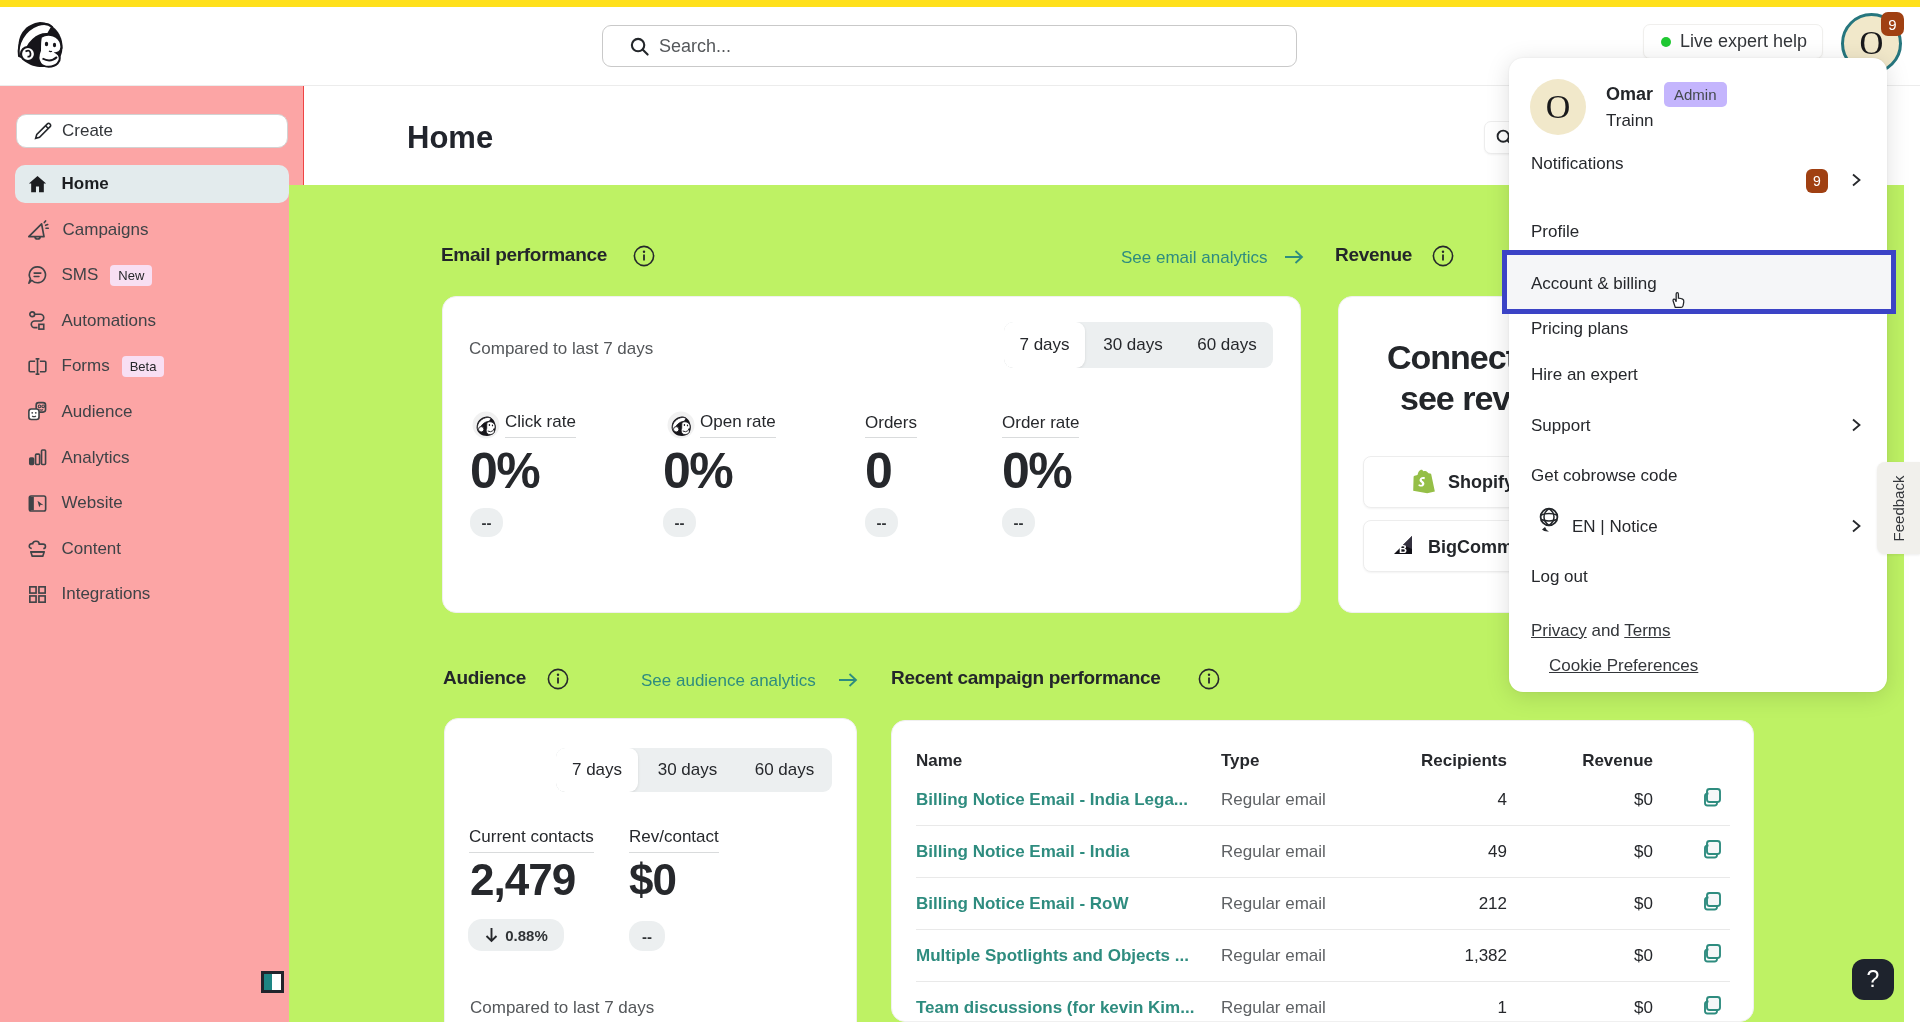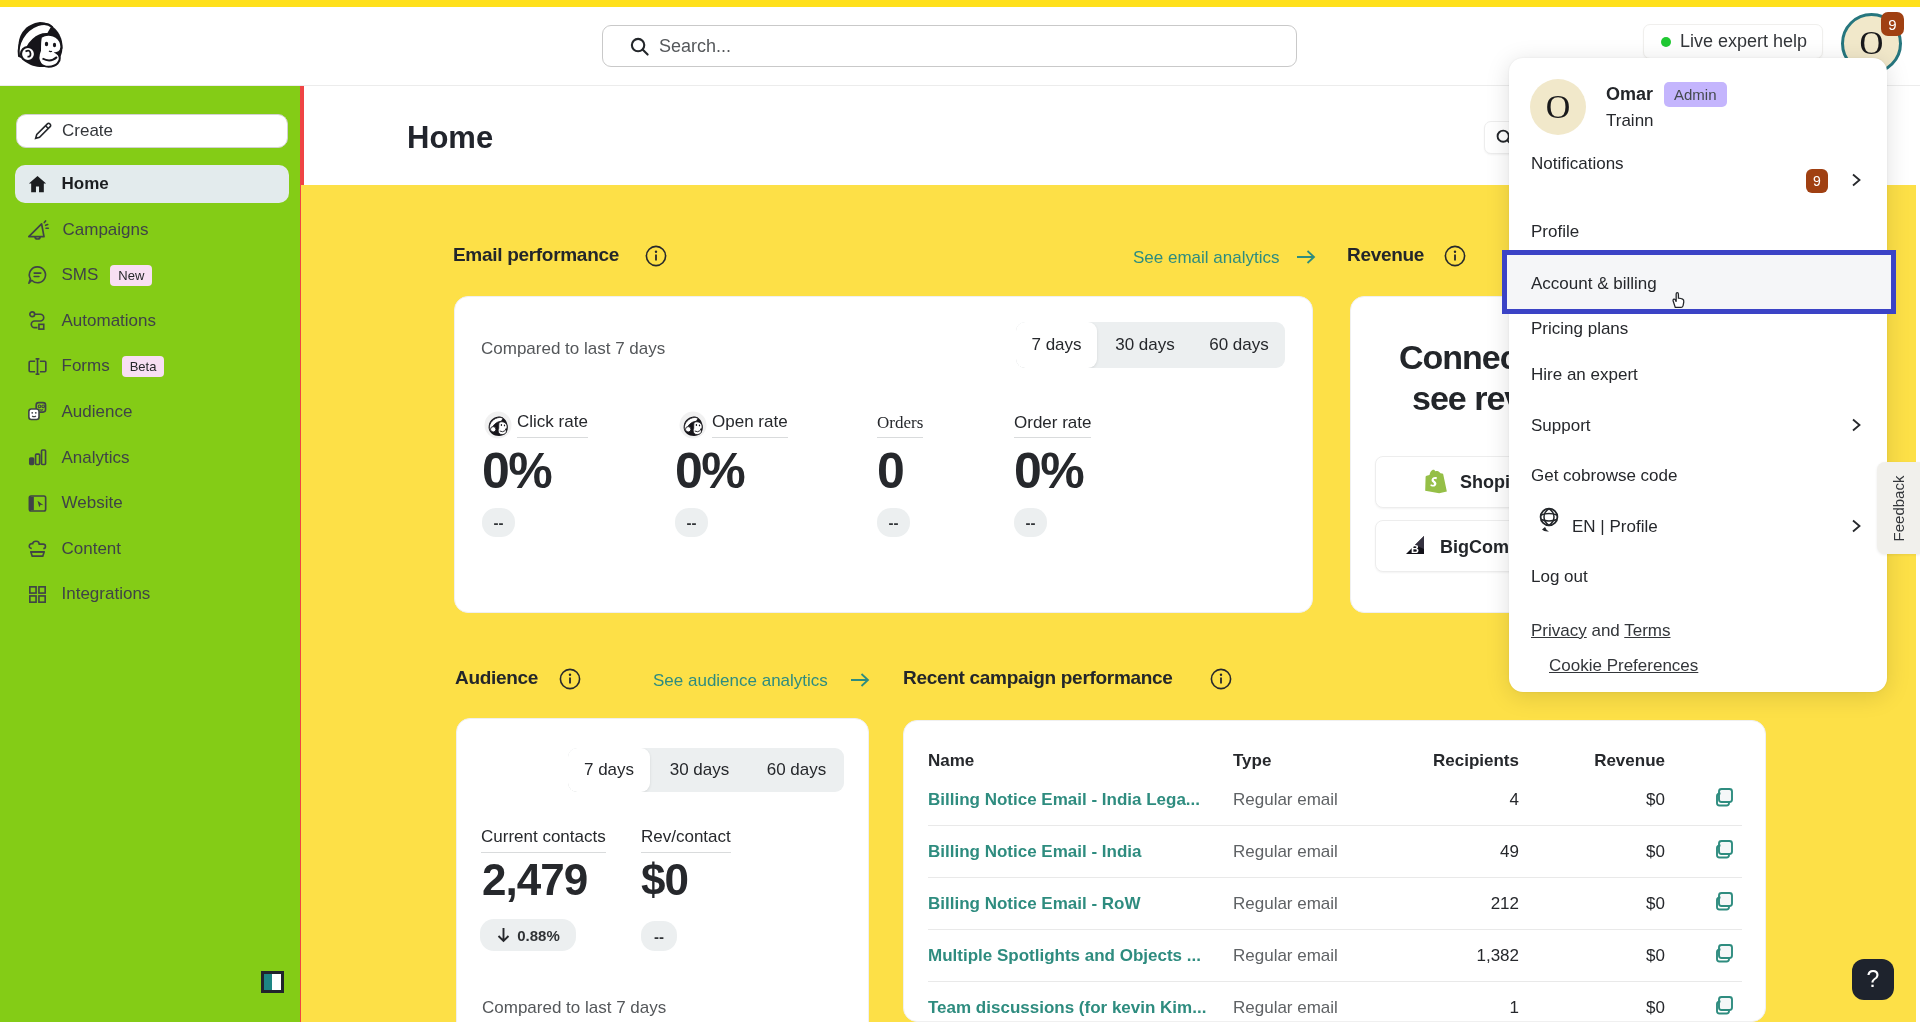--- a/index.html
+++ b/index.html
@@ -14,37 +14,37 @@
 .searchbox { position:absolute; left:602px; top:18px; width:695px; height:42px; border:1px solid #c9c9c9; border-radius:9px; background:#fff; display:flex; align-items:center; padding-left:26px; }
 .searchbox .stext { color:#55585b; font-size:18px; margin-left:9px; }
 .livehelp { position:absolute; left:1643px; top:17px; width:180px; height:35px; background:#fff; border:1px solid #f0efed; border-radius:7px; box-shadow:0 1px 2px rgba(0,0,0,0.04); display:flex; align-items:center; padding-left:17px; }
 .livehelp .dot { width:10px; height:10px; border-radius:50%; background:#20c933; margin-right:9px; }
 .livehelp .t { font-size:18px; color:#33363a; }
 .avatar-wrap { position:absolute; left:1841px; top:6px; width:61px; height:61px; }
 .avatar { width:61px; height:61px; border-radius:50%; background:#f1e8ca; border:3px solid #26767e; display:flex; align-items:center; justify-content:center; font-family:"Liberation Serif", serif; font-size:33px; color:#19191b; }
 .avatar-badge { position:absolute; left:40px; top:-1px; width:23px; height:24px; background:#a04012; border-radius:7px; color:#fff; font-size:15px; display:flex; align-items:center; justify-content:center; }
 
 
-.sidebar { position:absolute; left:0; top:86px; width:304px; height:936px; background:#84cc16; border-right:4px solid #ef4444; }
+.sidebar { position:absolute; left:0; top:86px; width:304px; height:936px; background:#fca5a5; border-right:1px solid #ef4444; }
 .createbtn { position:absolute; left:16px; top:28px; width:272px; height:34px; border:1px solid #d2d2d2; border-radius:10px; background:#fff; display:flex; align-items:center; padding-left:15px; }
 .createbtn span { font-size:17px; color:#33363a; margin-left:8px; }
 .nav { position:absolute; left:15px; top:79px; width:274px; }
 .navitem { height:38px; display:flex; align-items:center; padding-left:11px; border-radius:10px; margin-bottom:7.6px; }
 .navitem.active { background:#e3ebed; }
 .navitem .lbl { font-size:17px; color:#3f4347; margin-left:12.5px; }
 .navitem.active .lbl { font-weight:bold; color:#1c1e21; }
 .badge-pill { font-size:13px; color:#26282b; background:#f8dff3; border-radius:4px; padding:3px 8px; margin-left:12px; }
 
 
 .main-head { position:absolute; left:305px; top:86px; width:1615px; height:99px; background:#fff; }
 .main-head h1 { position:absolute; left:102px; top:34px; font-size:31px; color:#21242c; letter-spacing:0; }
 .mini-search { position:absolute; left:1179px; top:35px; width:40px; height:33px; background:#fff; border:1px solid #ededed; border-radius:7px; box-shadow:0 1px 2px rgba(0,0,0,0.05); display:flex; align-items:center; justify-content:center; }
 
 
-.content { position:absolute; left:301px; top:185px; width:1615px; height:837px; background:#fde047; }
+.content { position:absolute; left:289px; top:185px; width:1615px; height:837px; background:#bef264; }
 .sec-h { font-size:19px; font-weight:bold; color:#23262a; letter-spacing:-0.3px; }
 .card { position:absolute; background:#fff; border:1px solid #f0f0f0; border-radius:14px; }
 
 .tabs { display:flex; background:#eceff0; border-radius:9px; overflow:hidden; }
 .tab { font-size:17px; color:#26282c; display:flex; align-items:center; justify-content:center; }
 .tab.active { background:#fff; border-radius:9px; box-shadow:0 1px 3px rgba(0,0,0,0.1); }
 
 .stat-label { font-size:17px; color:#26282c; border-bottom:1px solid #d9dbdc; padding-bottom:5px; }
 .stat-val { font-size:50px; font-weight:bold; color:#26282c; letter-spacing:-1.5px; }
 .pill { background:#eceff0; border-radius:14px; color:#303336; font-size:15px; font-weight:bold; display:inline-flex; align-items:center; justify-content:center; }
@@ -263,21 +263,21 @@
           <path d="M14.5 5.5 C 8 6.5, 4.5 11, 4.7 16.5 C 5 22, 9.5 25, 15 25 C 20.5 25, 23.7 21.5, 23.8 16.8 C 24 11, 20 4.9, 14.5 5.5 Z" fill="#16151a"></path>
           <path d="M5.5 19 C 4.5 14, 7.5 8.5, 13.5 6.8 C 16 6, 18 6.5, 19 7.5 L 17.3 10.3 C 13 10.5, 8.5 13.5, 7.6 19.5 Z" fill="#fff" stroke="#16151a" stroke-width="0.8"></path>
           <circle cx="9.2" cy="18.3" r="2.7" fill="#fff" stroke="#16151a" stroke-width="0.9"></circle>
           <path d="M15 11.5 C 18.5 9.7, 22.3 11.5, 23 14.7 C 23.5 16.8, 22.5 18, 21.2 18.2 C 22.7 19.2, 22.8 21, 21.5 22.3 C 20 23.9, 16.3 24.1, 15 22.3 C 13.8 20.8, 14.2 18.6, 14.7 17.3 C 14.7 15.3, 14.7 13, 15 11.5 Z" fill="#fff" stroke="#16151a" stroke-width="0.8"></path>
           <path d="M15.7 20 q 3 1.7 5.6 -0.5" fill="none" stroke="#16151a" stroke-width="0.9"></path>
           <ellipse cx="17.4" cy="14" rx="0.7" ry="0.95" fill="#16151a"></ellipse>
           <ellipse cx="20.5" cy="14.4" rx="0.65" ry="0.9" fill="#16151a"></ellipse>
         </svg>
       <span class="stat-label" style="margin-left:5px;">Open rate</span>
     </div>
-    <div class="abs" style="left:422px;top:116px;font-family:Liberation Serif, serif;"><span class="stat-label">Orders</span></div>
+    <div class="abs" style="left:422px;top:116px;"><span class="stat-label">Orders</span></div>
     <div class="abs" style="left:559px;top:116px;"><span class="stat-label">Order rate</span></div>
     <div class="abs stat-val" style="left:27px;top:145px;">0%</div>
     <div class="abs stat-val" style="left:220px;top:145px;">0%</div>
     <div class="abs stat-val" style="left:422px;top:145px;">0</div>
     <div class="abs stat-val" style="left:559px;top:145px;">0%</div>
     <div class="abs pill" style="left:27px;top:211px;width:33px;height:29px;">--</div>
     <div class="abs pill" style="left:220px;top:211px;width:33px;height:29px;">--</div>
     <div class="abs pill" style="left:422px;top:211px;width:33px;height:29px;">--</div>
     <div class="abs pill" style="left:559px;top:211px;width:33px;height:29px;">--</div>
   </div>
@@ -421,21 +421,21 @@
     </svg>
   <div class="dd-item" style="top:408px;">Get cobrowse code</div>
 
   <svg class="abs" style="left:27px;top:448px;" width="26" height="28" viewBox="0 0 26 28">
       <circle cx="13" cy="11" r="8.4" fill="none" stroke="#23262a" stroke-width="1.8"></circle>
       <path d="M13 2.6 q-5 3.4 -5 8.4 q0 5 5 8.4 q5 -3.4 5 -8.4 q0 -5 -5 -8.4" fill="none" stroke="#23262a" stroke-width="1.5"></path>
       <path d="M5 9 q8 -3 16 0" fill="none" stroke="#23262a" stroke-width="1.5"></path>
       <path d="M5 13.5 q8 3 16 0" fill="none" stroke="#23262a" stroke-width="1.5"></path>
       <path d="M9 21 q1 3 4 4.5 q-5 0.5 -7 -2" fill="#23262a"></path>
     </svg>
-  <div class="dd-item" style="left:63px;top:459px;">EN | Profile</div>
+  <div class="dd-item" style="left:63px;top:459px;">EN | Notice</div>
   <svg class="abs" style="left:340px;top:461px;" width="14" height="14" viewBox="0 0 14 14">
       <path d="M4 1.5 L10.5 7 L4 12.5" fill="none" stroke="#26282c" stroke-width="1.8"></path>
     </svg>
 
   <div class="dd-item" style="top:509px;">Log out</div>
 
   <div class="abs" style="left:22px;top:563px;font-size:17px;color:#33363a;"><span style="text-decoration:underline;">Privacy</span> and <span style="text-decoration:underline;">Terms</span></div>
   <div class="abs" style="left:40px;top:598px;font-size:17px;color:#33363a;text-decoration:underline;">Cookie Preferences</div>
 </div>
 

